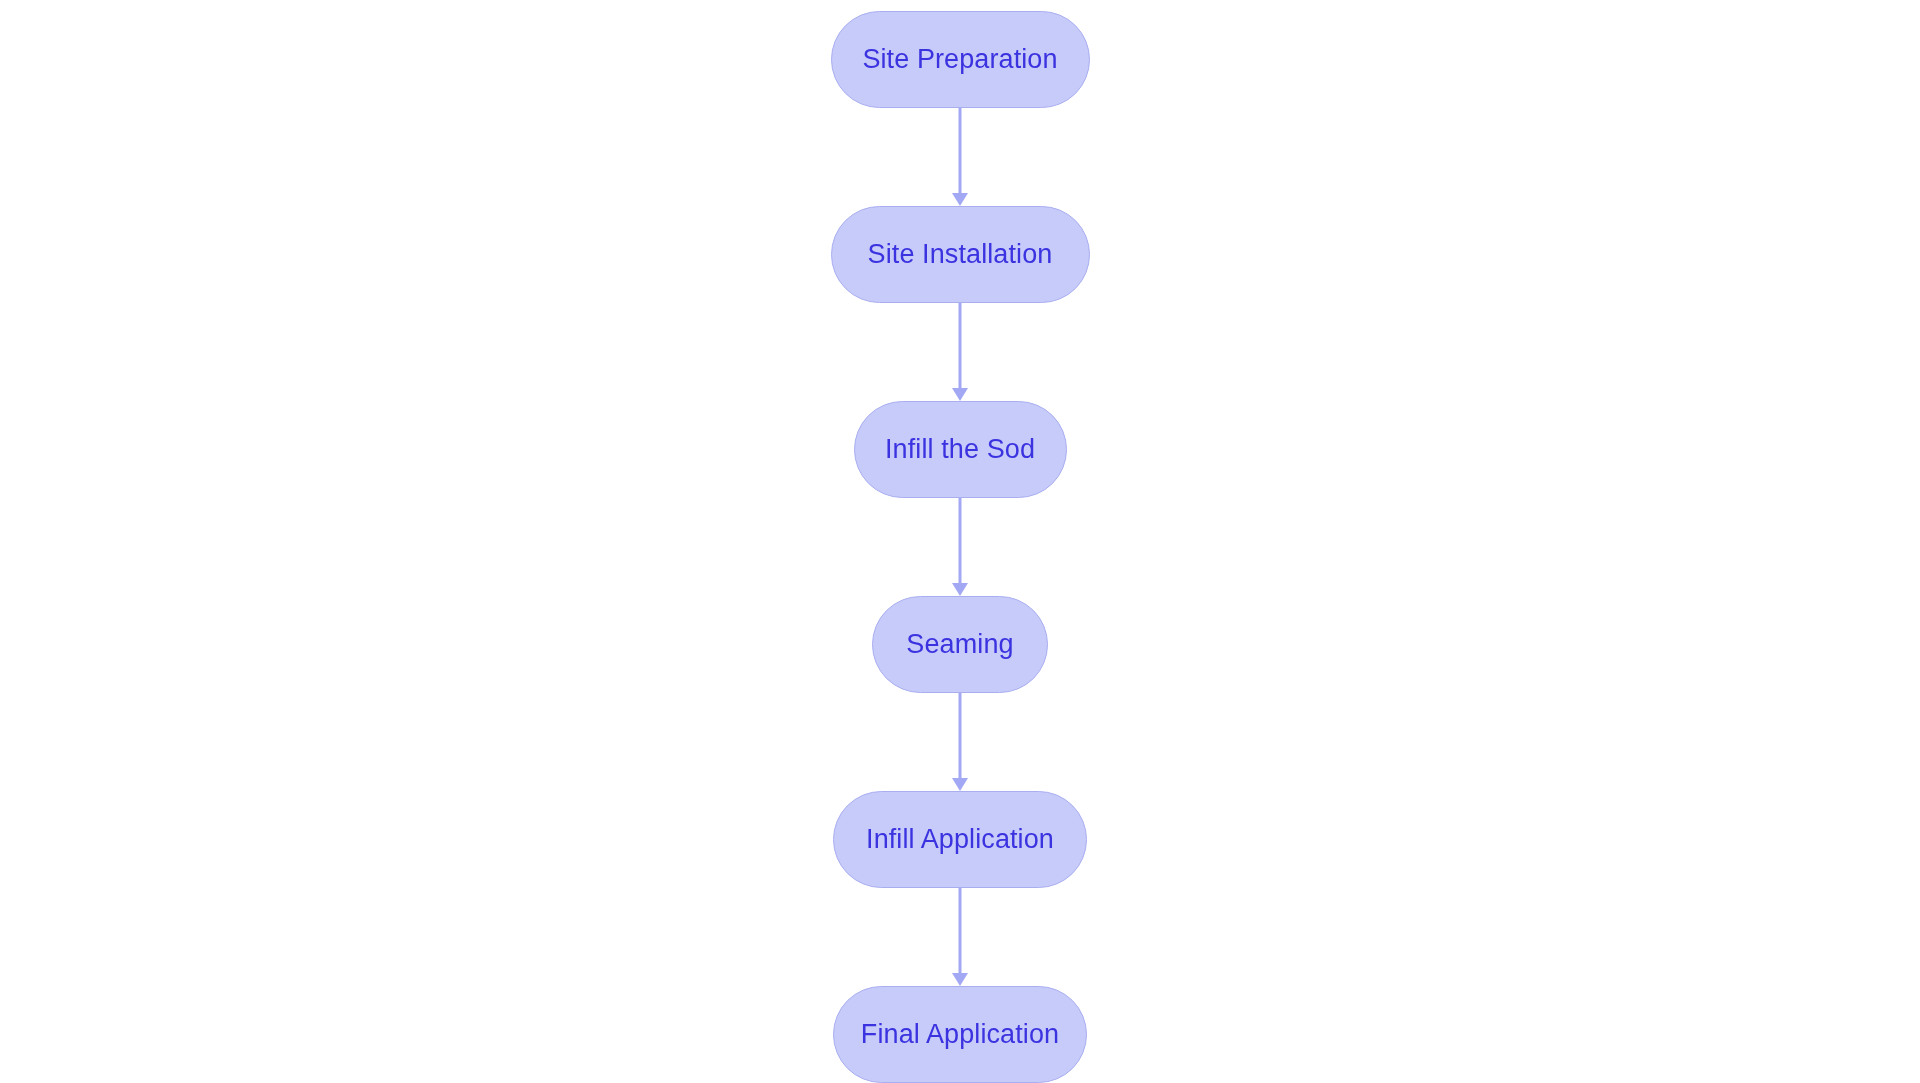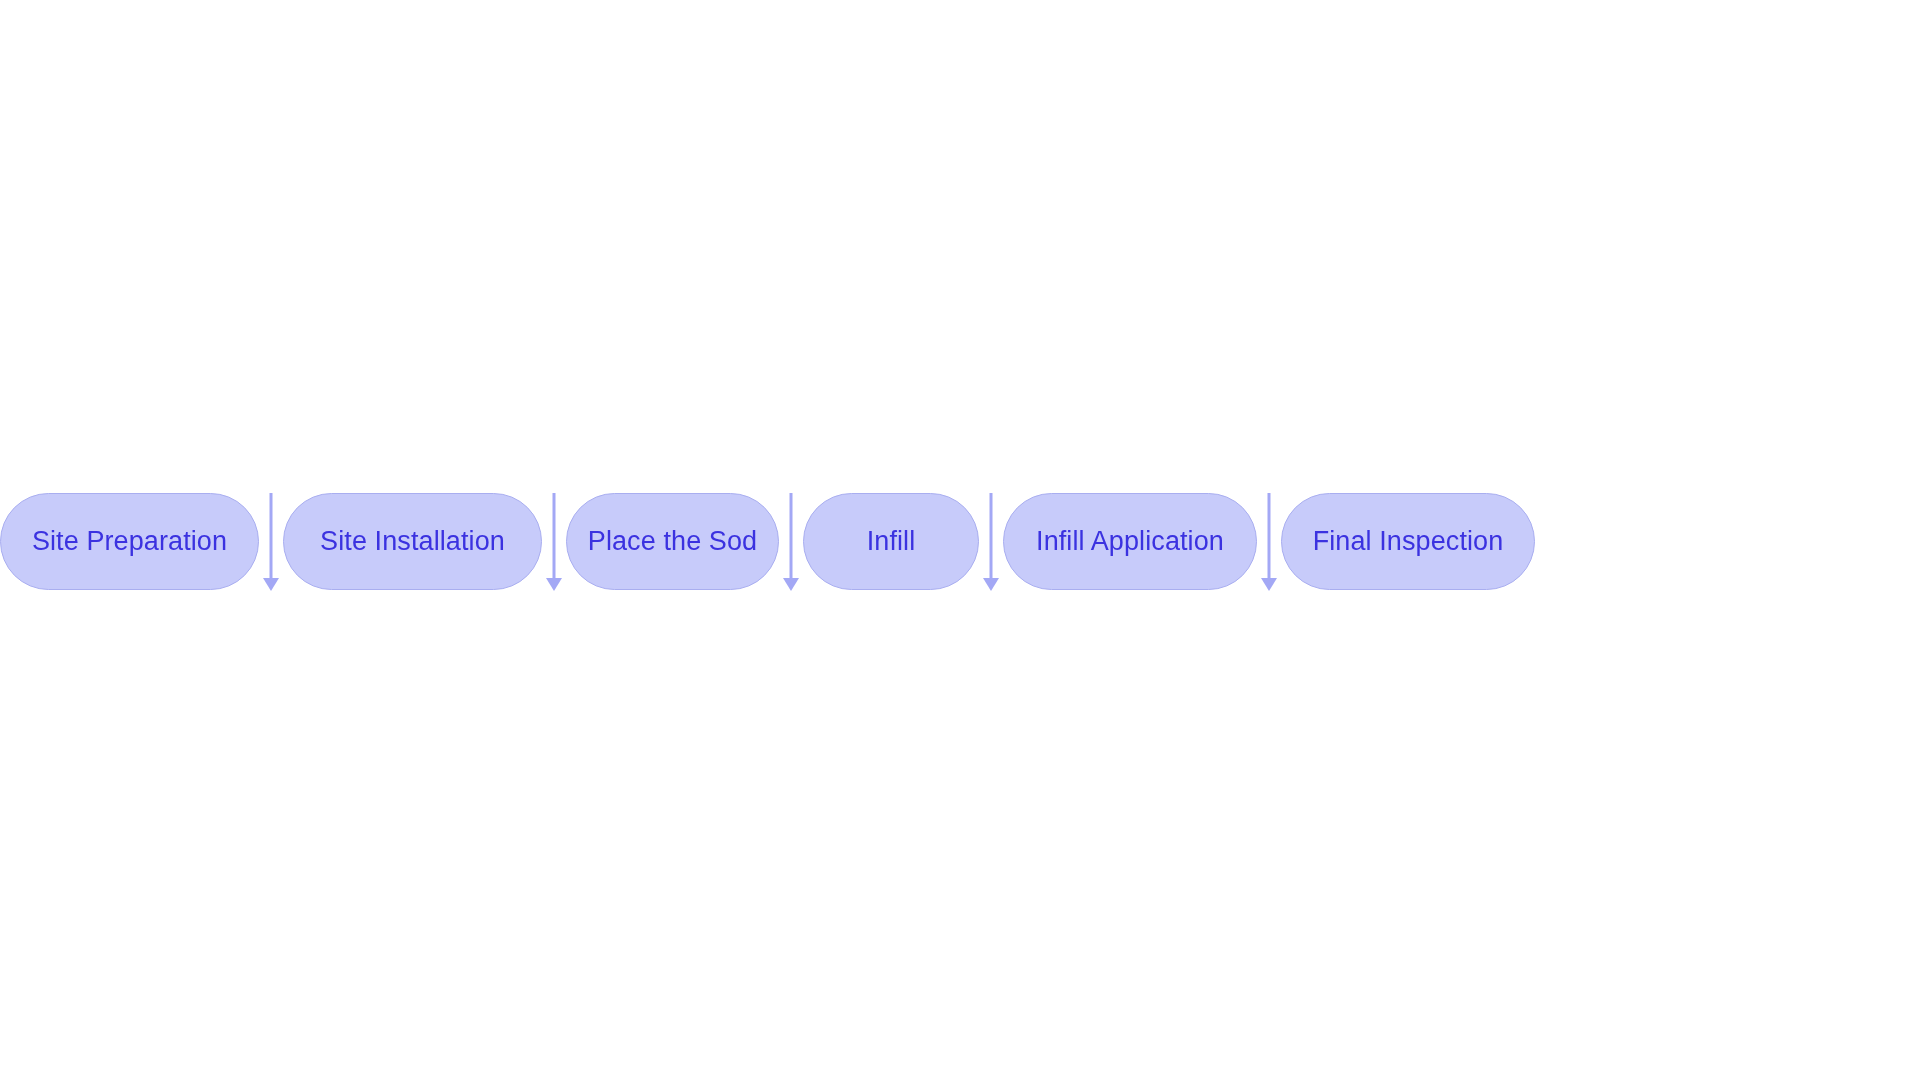--- a/index.html
+++ b/index.html
@@ -21,21 +21,21 @@
     background: #ffffff;
   }
 
   .flow-column {
     position: absolute;
     left: 0;
     top: 0;
     width: 1920px;
     height: 1083px;
     display: flex;
-    flex-direction: row;
+    flex-direction: column;
     align-items: center;
   }
 
   .node {
     box-sizing: border-box;
     height: 97px;
     border-radius: 48.5px;
     background: #c7cbfa;
     border: 1.6px solid #a9aef0;
     display: flex;
@@ -126,44 +126,44 @@
     <div class="node n1">
       <span class="node-label">Site Installation</span>
     </div>
 
     <div class="connector c1">
       <div class="connector-line"></div>
       <div class="connector-arrowhead"></div>
     </div>
 
     <div class="node n2">
-      <span class="node-label">Place the Sod</span>
+      <span class="node-label">Infill the Sod</span>
     </div>
 
     <div class="connector c2">
       <div class="connector-line"></div>
       <div class="connector-arrowhead"></div>
     </div>
 
     <div class="node n3">
-      <span class="node-label">Infill</span>
+      <span class="node-label">Seaming</span>
     </div>
 
     <div class="connector c3">
       <div class="connector-line"></div>
       <div class="connector-arrowhead"></div>
     </div>
 
     <div class="node n4">
       <span class="node-label">Infill Application</span>
     </div>
 
     <div class="connector c4">
       <div class="connector-line"></div>
       <div class="connector-arrowhead"></div>
     </div>
 
     <div class="node n5">
-      <span class="node-label">Final Inspection</span>
+      <span class="node-label">Final Application</span>
     </div>
 
   </div>
 </div>
 
 </body></html>

